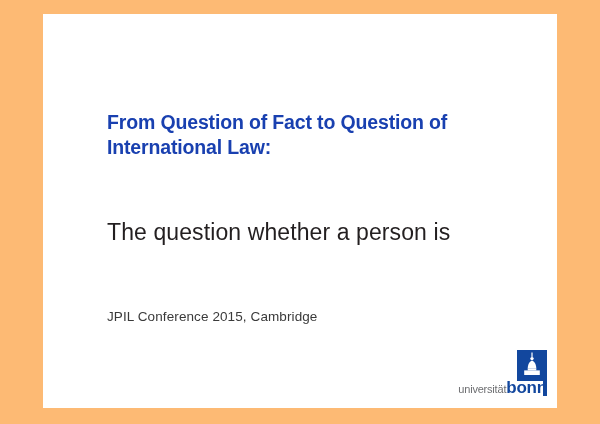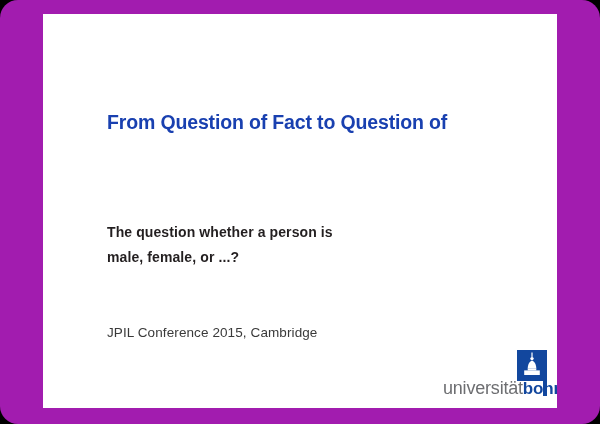--- a/index.html
+++ b/index.html
@@ -13,22 +13,21 @@
     overflow: hidden;
     font-family: "Liberation Sans", sans-serif;
   }
 
   #slide-frame {
     position: absolute;
     left: 0;
     top: 0;
     width: 600px;
     height: 424px;
-    background: #a21caf;
-    border-radius: 18px;
+    background: #fdba74;
   }
 
   #slide {
     position: absolute;
     left: 43px;
     top: 14px;
     width: 514px;
     height: 394px;
     background: #ffffff;
     overflow: hidden;
@@ -52,39 +51,38 @@
 
   #subtitle-block {
     position: absolute;
     left: 64px;
     top: 206px;
     width: 400px;
   }
   .subtitle-line {
     color: #231f20;
     font-family: "Liberation Sans", sans-serif;
-    font-weight: bold;
-    font-size: 14px;
+    font-weight: normal;
+    font-size: 23px;
     line-height: 25px;
     letter-spacing: 0.1px;
     white-space: nowrap;
   }
 
   #event-line {
     position: absolute;
     left: 64px;
     top: 294px;
     color: #3a3a3a;
     font-family: "Liberation Sans", sans-serif;
     font-weight: normal;
     font-size: 13.5px;
     line-height: 18px;
     letter-spacing: 0.1px;
     white-space: nowrap;
-    margin-top: 16px;
   }
 
   
   #logo {
     position: absolute;
     left: 400px;
     top: 336px;
     width: 104px;
     height: 46px;
   }
@@ -106,21 +104,21 @@
     left: 0;
     top: 30px;
     width: 104px;
     height: 16px;
     white-space: nowrap;
     text-align: right;
     line-height: 16px;
   }
   #logo-word-universitaet {
     font-family: "Liberation Sans", sans-serif;
-    font-size: 18px;
+    font-size: 11px;
     font-weight: normal;
     color: #6d6e71;
     letter-spacing: -0.2px;
   }
   #logo-word-bonn {
     font-family: "Liberation Sans", sans-serif;
     font-size: 17px;
     font-weight: bold;
     color: #12479e;
     letter-spacing: -0.2px;
@@ -136,25 +134,25 @@
 </style>
 </head>
 <body>
 
 <div id="slide-frame">
 
   <div id="slide">
 
     <div id="title-block">
       <div class="title-line">From Question of Fact to Question of</div>
+      <div class="title-line">International Law:</div>
     </div>
 
     <div id="subtitle-block">
       <div class="subtitle-line">The question whether a person is</div>
-      <div class="subtitle-line">male, female, or ...?</div>
     </div>
 
     <div id="event-line">JPIL Conference 2015, Cambridge</div>
 
     <div id="logo">
       <div id="logo-mark">
         <svg viewBox="0 0 30 31" xmlns="http://www.w3.org/2000/svg" aria-hidden="true">
           <rect x="14.4" y="2.5" width="1.2" height="5" fill="#ffffff"></rect>
           <circle cx="15" cy="8.6" r="1.7" fill="#ffffff"></circle>
           <path d="M15 10.4 C 12.1 11.4 10.9 14.6 10.7 18.4 L 19.3 18.4 C 19.1 14.6 17.9 11.4 15 10.4 Z" fill="#ffffff"></path>

